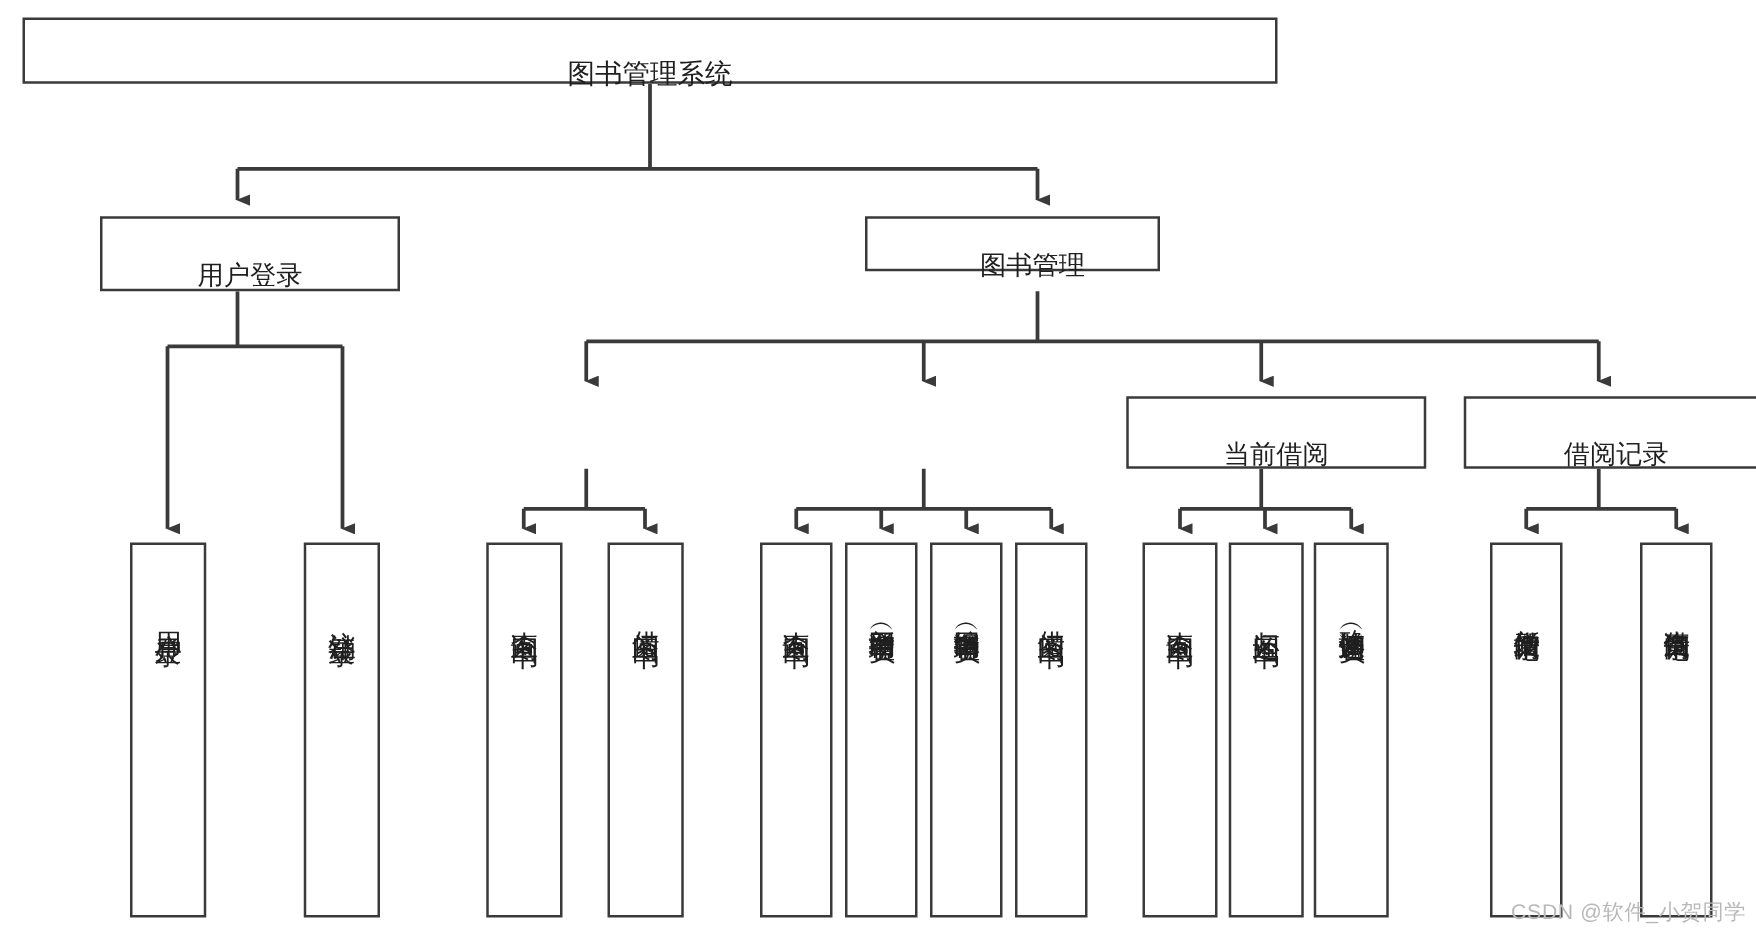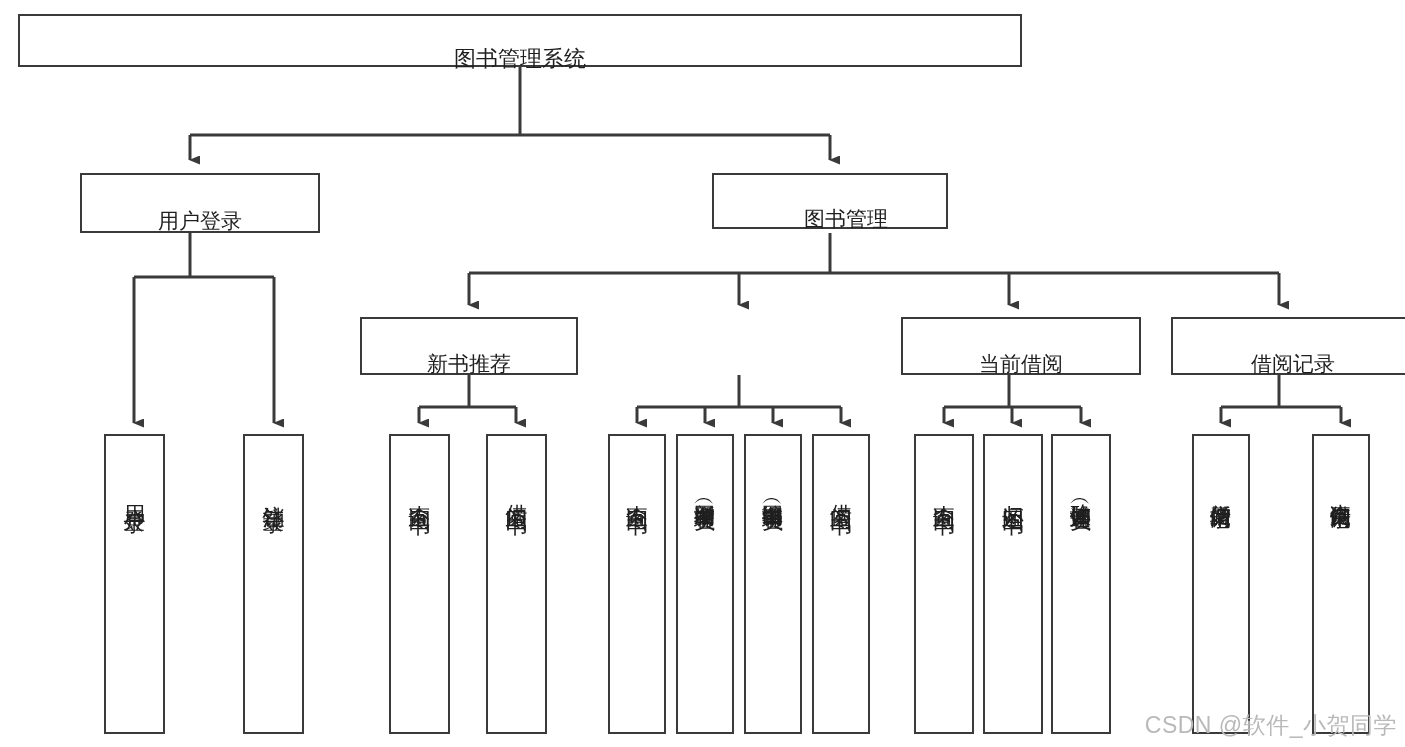--- a/index.html
+++ b/index.html
@@ -61,21 +61,21 @@
     white-space: nowrap;
   }
   .node.vertical.tight .node-label {
     letter-spacing: 1px;
     font-size: 21px;
   }
   #watermark {
     position: absolute;
     right: 8px;
     bottom: 6px;
-    font-size: 23px;
+    font-size: 17px;
     color: #b9b9b9;
     white-space: nowrap;
     letter-spacing: 0.5px;
   }
 </style>
 </head>
 <body>
 
 <div id="diagram-root">
 
@@ -129,27 +129,24 @@
     </g>
   </svg>
 
   <div class="node root horizontal" style="left:18px; top:14px; width:1004px; height:53px;">
     <span class="node-label">图书管理系统</span>
   </div>
 
   <div class="node horizontal" style="left:80px; top:173px; width:240px; height:60px;">
     <span class="node-label">用户登录</span>
   </div>
-  <div class="node horizontal" style="left:712px; top:173px; width:236px; height:56px;padding-left:32px;">
+  <div class="node horizontal" style="left:692px; top:173px; width:236px; height:44px;padding-left:32px;">
     <span class="node-label">图书管理</span>
   </div>
 
-  <div class="node horizontal" style="left:360px; top:317px; width:218px; height:58px;">
-    <span class="node-label">新书推荐</span>
-  </div>
   <div class="node horizontal" style="left:901px; top:317px; width:240px; height:58px;">
     <span class="node-label">当前借阅</span>
   </div>
   <div class="node horizontal" style="left:1171px; top:317px; width:244px; height:58px;">
     <span class="node-label">借阅记录</span>
   </div>
 
   <div class="node vertical" style="left:104px; top:434px; width:61px; height:300px;">
     <span class="node-label">用户登录</span>
   </div>

